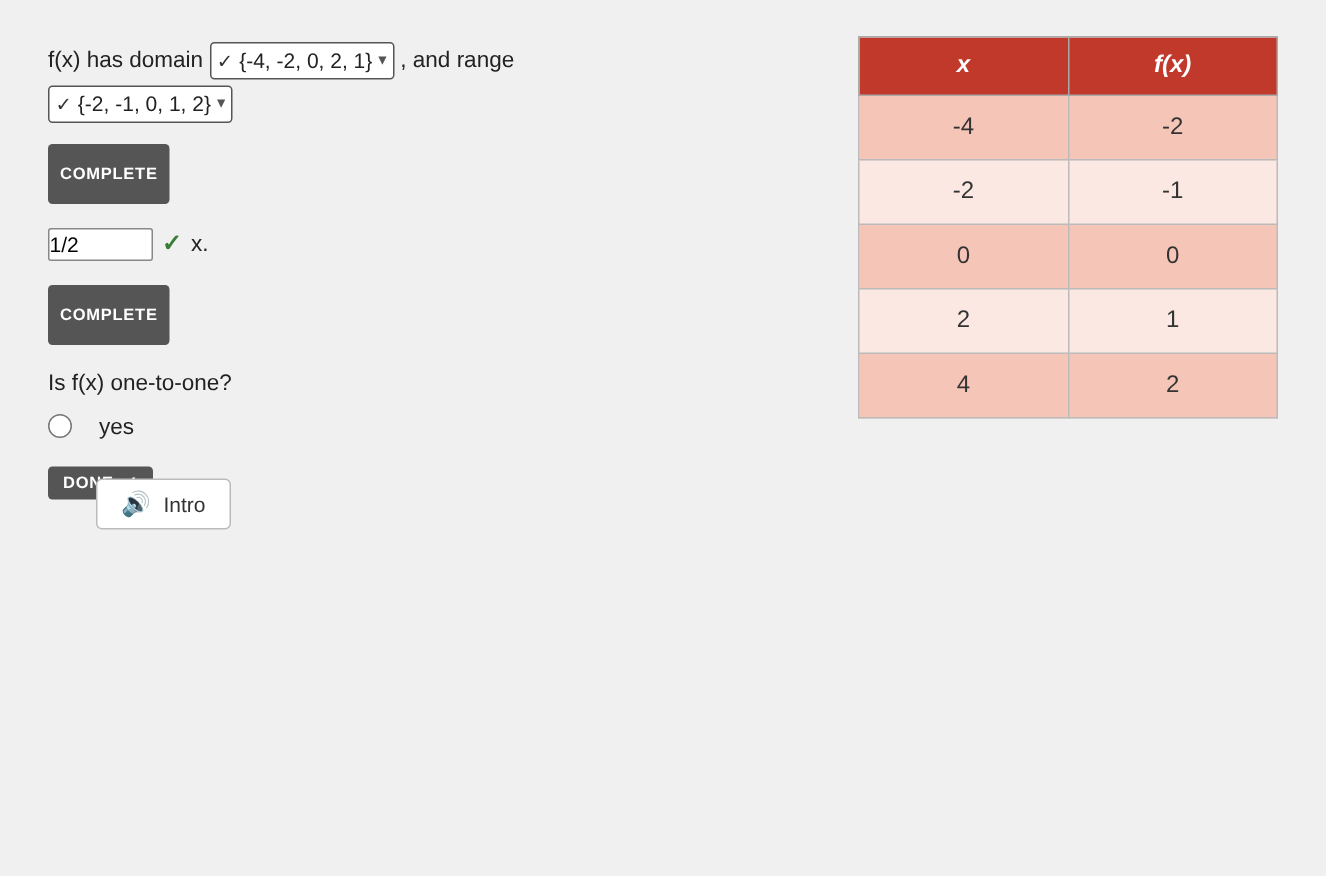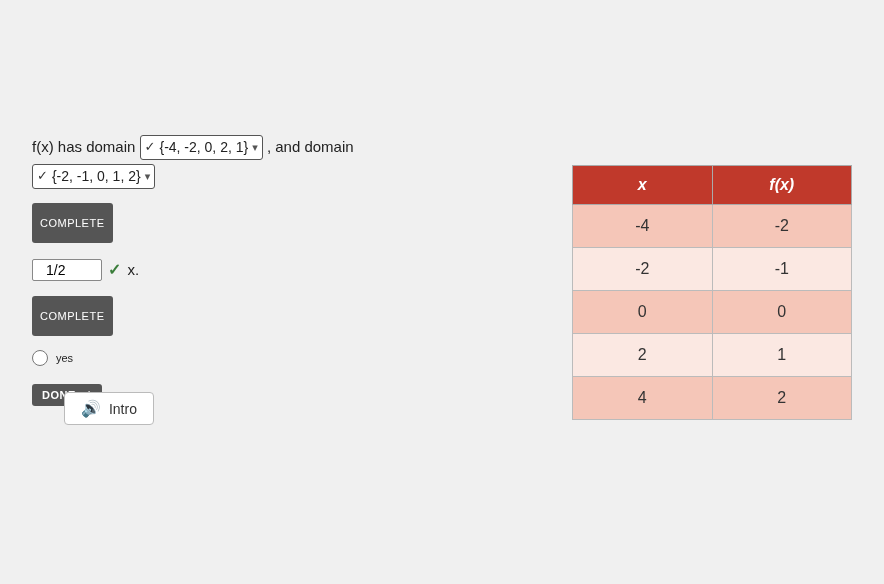--- a/index.html
+++ b/index.html
@@ -14,21 +14,21 @@
       align-items: center;
       justify-content: center;
     }
 
     .container {
       background: #f0f0f0;
       width: 884px;
       height: 584px;
       display: flex;
       flex-direction: row;
-      align-items: center;
+      align-items: flex-start;
       padding: 24px 32px;
       gap: 32px;
       position: relative;
     }
 
     
     .left-panel {
       flex: 1;
       display: flex;
       flex-direction: column;
@@ -62,21 +62,21 @@
     .inline-select .chevron-icon {
       font-size: 11px;
       color: #555;
     }
 
     .complete-badge {
       display: inline-block;
       background: #555;
       color: white;
       font-size: 11px;
-      font-weight: normal;
+      font-weight: bold;
       padding: 14px 8px;
       border-radius: 3px;
       letter-spacing: 0.5px;
     }
 
     .rule-text {
       font-size: 15px;
       color: #222;
       line-height: 1.6;
     }
@@ -84,43 +84,43 @@
     .rule-input-row {
       display: flex;
       align-items: center;
       gap: 6px;
       font-size: 15px;
     }
 
     .rule-input {
       border: 1.5px solid #888;
       border-radius: 2px;
-      padding: 2px 13px;
+      padding: 2px 0;
       font-size: 14px;
       width: 70px;
       background: white;
     }
 
     .check-green {
       color: #3a7d3a;
       font-size: 16px;
       font-weight: bold;
     }
 
     .one-to-one-section {
       display: flex;
       flex-direction: column;
       gap: 8px;
     }
 
     .radio-row {
       display: flex;
       align-items: center;
-      gap: 8px;
-      font-size: 11px;
+      gap: 18px;
+      font-size: 15px;
       color: #222;
     }
 
     .radio-circle {
       width: 16px;
       height: 16px;
       border-radius: 50%;
       border: 1.5px solid #777;
       background: white;
       flex-shrink: 0;
@@ -218,21 +218,21 @@
 
   <div class="left-panel">
 
     <div class="intro-text">
       <span>f(x) has domain</span>
       <span class="inline-select">
         <span class="check-icon">✓</span>
         <span>{-4, -2, 0, 2, 1}</span>
         <span class="chevron-icon">▾</span>
       </span>
-      <span>, and domain</span>
+      <span>, and range</span>
       <br>
       <span class="inline-select" style="margin-top:4px;">
         <span class="check-icon">✓</span>
         <span>{-2, -1, 0, 1, 2}</span>
         <span class="chevron-icon">▾</span>
       </span>
     </div>
 
     <div>
       <span class="complete-badge">COMPLETE</span>
@@ -244,20 +244,21 @@
         <span class="check-green">✓</span>
         <span>x.</span>
       </div>
     </div>
 
     <div>
       <span class="complete-badge">COMPLETE</span>
     </div>
 
     <div class="one-to-one-section">
+      <div class="rule-text">Is f(x) one-to-one?</div>
       <div class="radio-row">
         <div class="radio-circle"></div>
         <span>yes</span>
       </div>
     </div>
 
     <div style="margin-top:4px;">
       <span class="done-badge">
         <span>DONE</span>
         <span class="check-done">✓</span>

